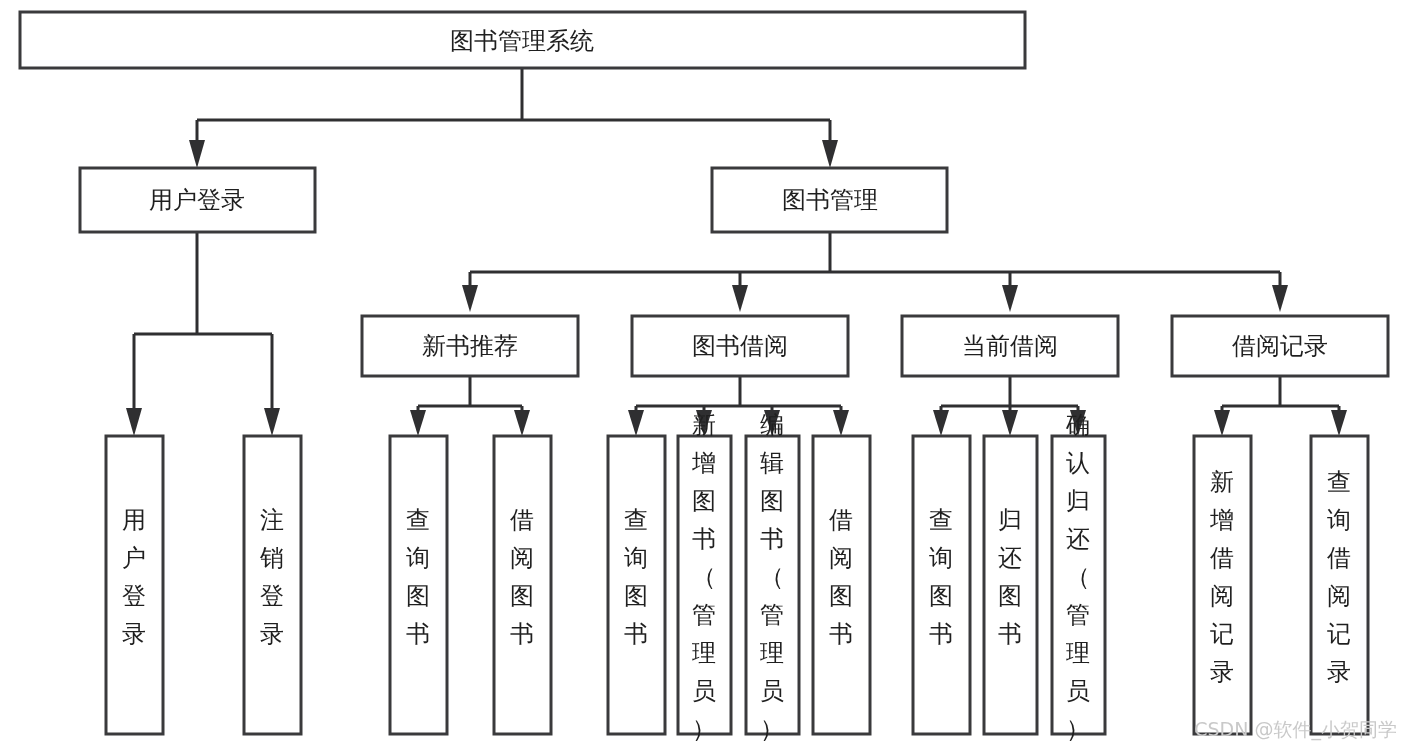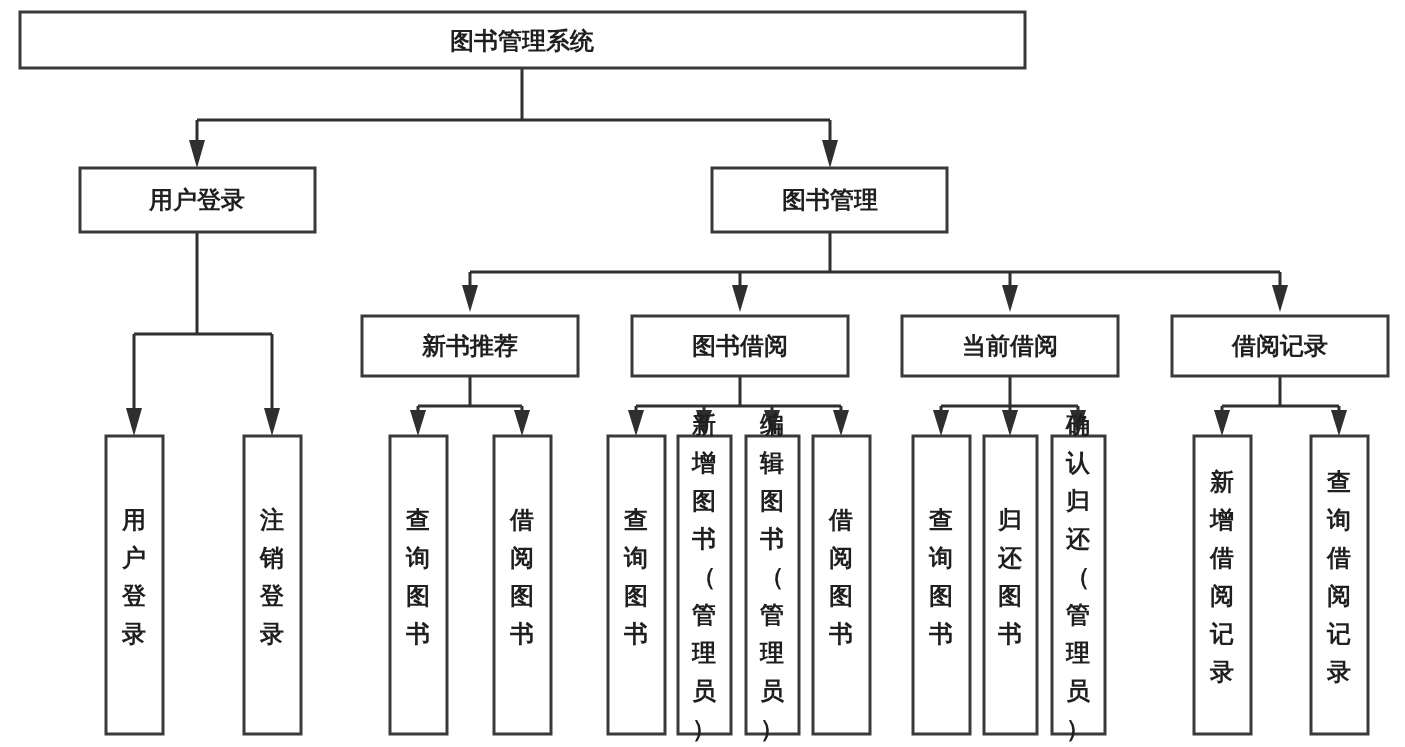--- a/index.html
+++ b/index.html
@@ -1,20 +1,20 @@
 <!DOCTYPE html>
 <html><head>
 <meta charset="utf-8">
 <style>
   html,body{margin:0;padding:0;background:#ffffff;}
   body{
     font-family:"DejaVu Sans","Liberation Sans",sans-serif;
     width:1405px;height:747px;overflow:hidden;
   }
-  #diagram-root{position:relative;width:1405px;height:747px;background:#fff;font-weight:bold;}
+  #diagram-root{position:relative;width:1405px;height:747px;background:#fff;}
   svg#tree{position:absolute;left:0;top:0;width:1405px;height:747px;}
   .node-box{
     fill:#ffffff;stroke:#3a3a3c;stroke-width:3;
   }
   .node-label{
     fill:#1f1f1f;
     font-family:"DejaVu Sans","Liberation Sans",sans-serif;
     font-size:24px;
     text-anchor:middle;
     dominant-baseline:middle;
@@ -194,13 +194,14 @@
       <rect class="node-box" x="1194" y="436" width="57" height="298"></rect>
       <text class="node-label-vert" x="1222"><tspan x="1222" y="490">新</tspan><tspan x="1222" y="528">增</tspan><tspan x="1222" y="566">借</tspan><tspan x="1222" y="604">阅</tspan><tspan x="1222" y="642">记</tspan><tspan x="1222" y="680">录</tspan></text>
     </g>
     <g>
       <rect class="node-box" x="1311" y="436" width="57" height="298"></rect>
       <text class="node-label-vert" x="1339"><tspan x="1339" y="490">查</tspan><tspan x="1339" y="528">询</tspan><tspan x="1339" y="566">借</tspan><tspan x="1339" y="604">阅</tspan><tspan x="1339" y="642">记</tspan><tspan x="1339" y="680">录</tspan></text>
     </g>
 
   </svg>
 
+  <div class="watermark">CSDN @软件_小贺同学</div>
 </div>
 
 </body></html>

